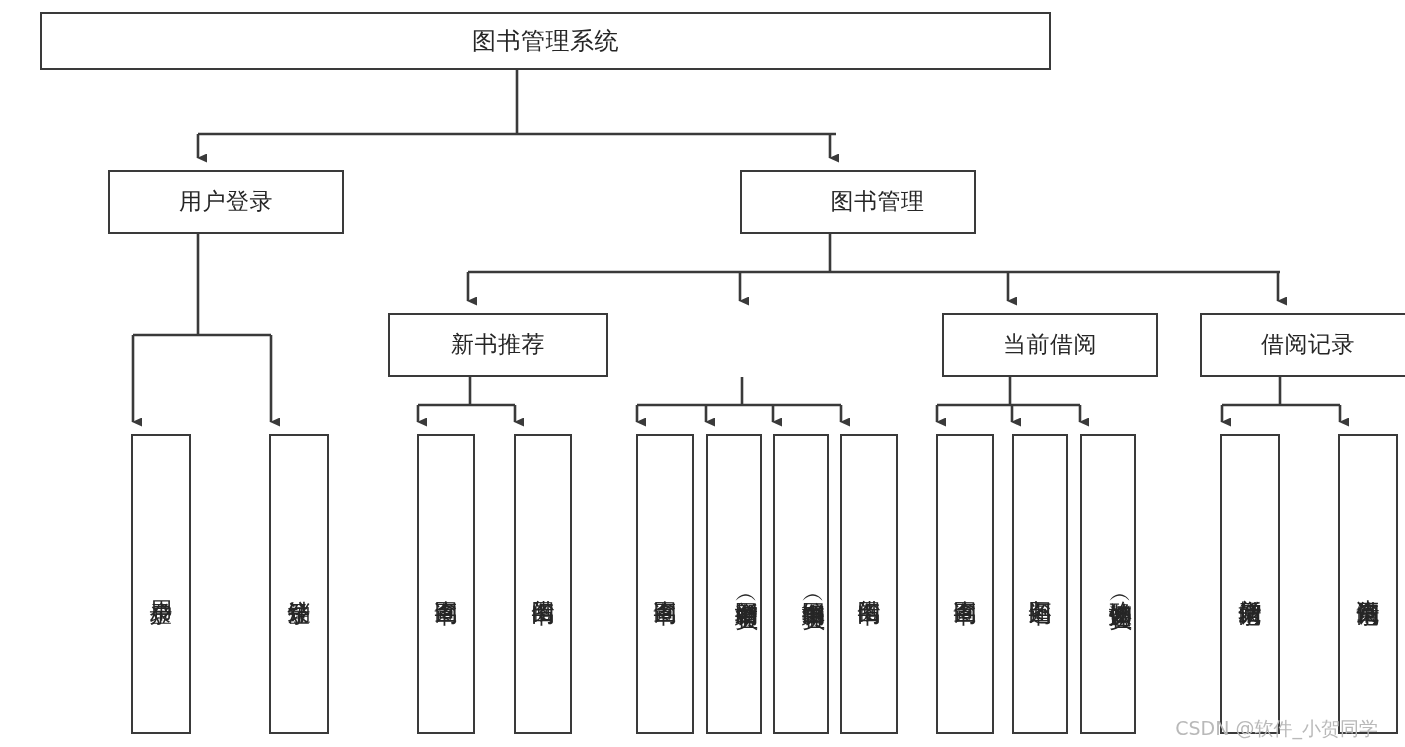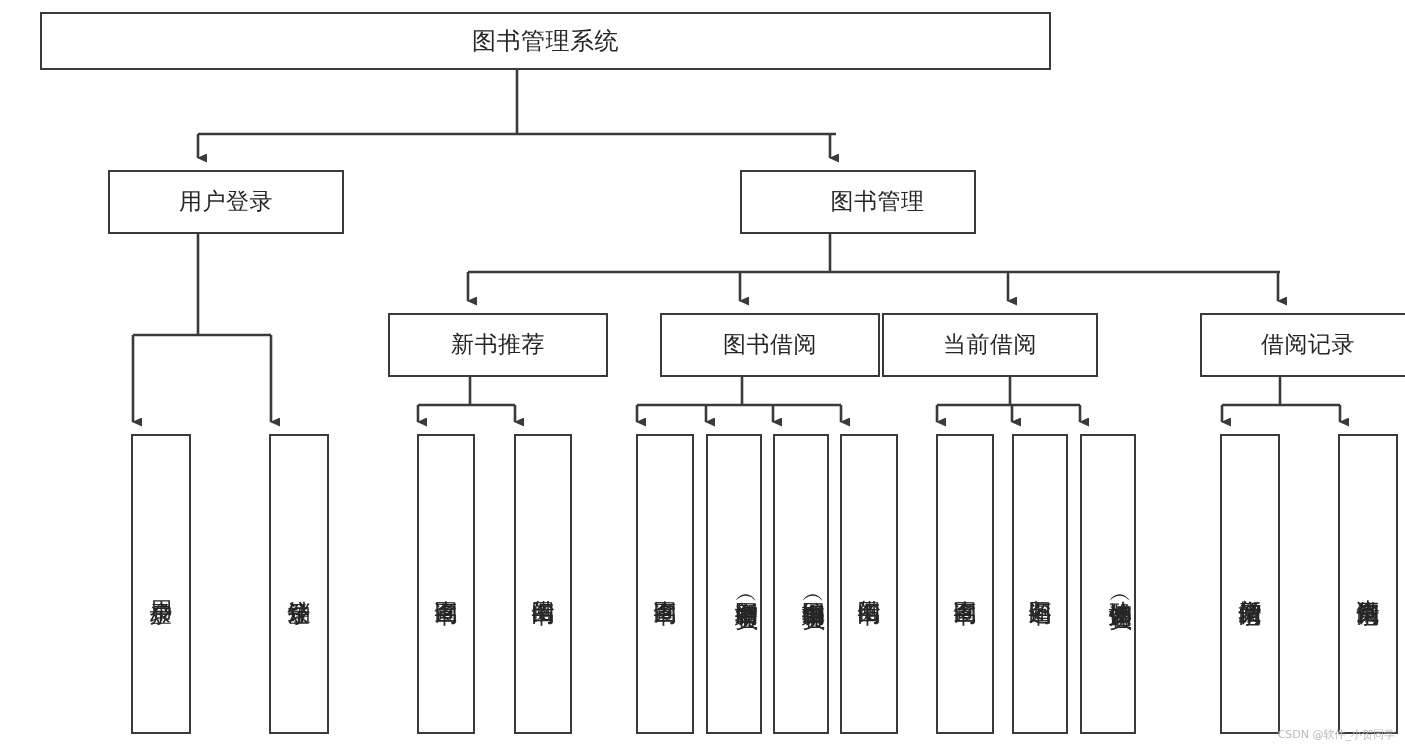--- a/index.html
+++ b/index.html
@@ -47,23 +47,23 @@
     line-height: 1.18;
     letter-spacing: 1px;
     align-items: flex-start;
     justify-content: center;
     padding-top: 6px;
   }
   .node-v.center-v { align-items: center; padding-top: 0; }
   .title-node { font-size: 24px; }
   .watermark {
     position: absolute;
-    right: 10px;
+    right: 27px;
     bottom: 5px;
-    font-size: 11px;
+    font-size: 19px;
     color: #b9b9b9;
     white-space: nowrap;
     font-family: "DejaVu Sans", "Liberation Sans", sans-serif;
   }
 </style>
 </head>
 <body>
 
 <div id="diagram-root">
 
@@ -126,24 +126,21 @@
   <div class="node node-h" style="left:80px; top:170px; width:236px; height:64px;">
     <span>用户登录</span>
   </div>
   <div class="node node-h" style="left:712px; top:170px; width:236px; height:64px;padding-left:39px;">
     <span>图书管理</span>
   </div>
 
   <div class="node node-h" style="left:360px; top:313px; width:220px; height:64px;">
     <span>新书推荐</span>
   </div>
-  <div class="node node-h" style="left:632px; top:313px; width:220px; height:64px;">
-    <span>图书借阅</span>
-  </div>
-  <div class="node node-h" style="left:854px; top:313px; width:216px; height:64px;">
+  <div class="node node-h" style="left:914px; top:313px; width:216px; height:64px;">
     <span>当前借阅</span>
   </div>
   <div class="node node-h" style="left:1172px; top:313px; width:216px; height:64px;">
     <span>借阅记录</span>
   </div>
 
   <div class="node node-v center-v" style="left:103px; top:434px; width:60px; height:300px;">
     <span>用户登录</span>
   </div>
   <div class="node node-v center-v" style="left:241px; top:434px; width:60px; height:300px;">

